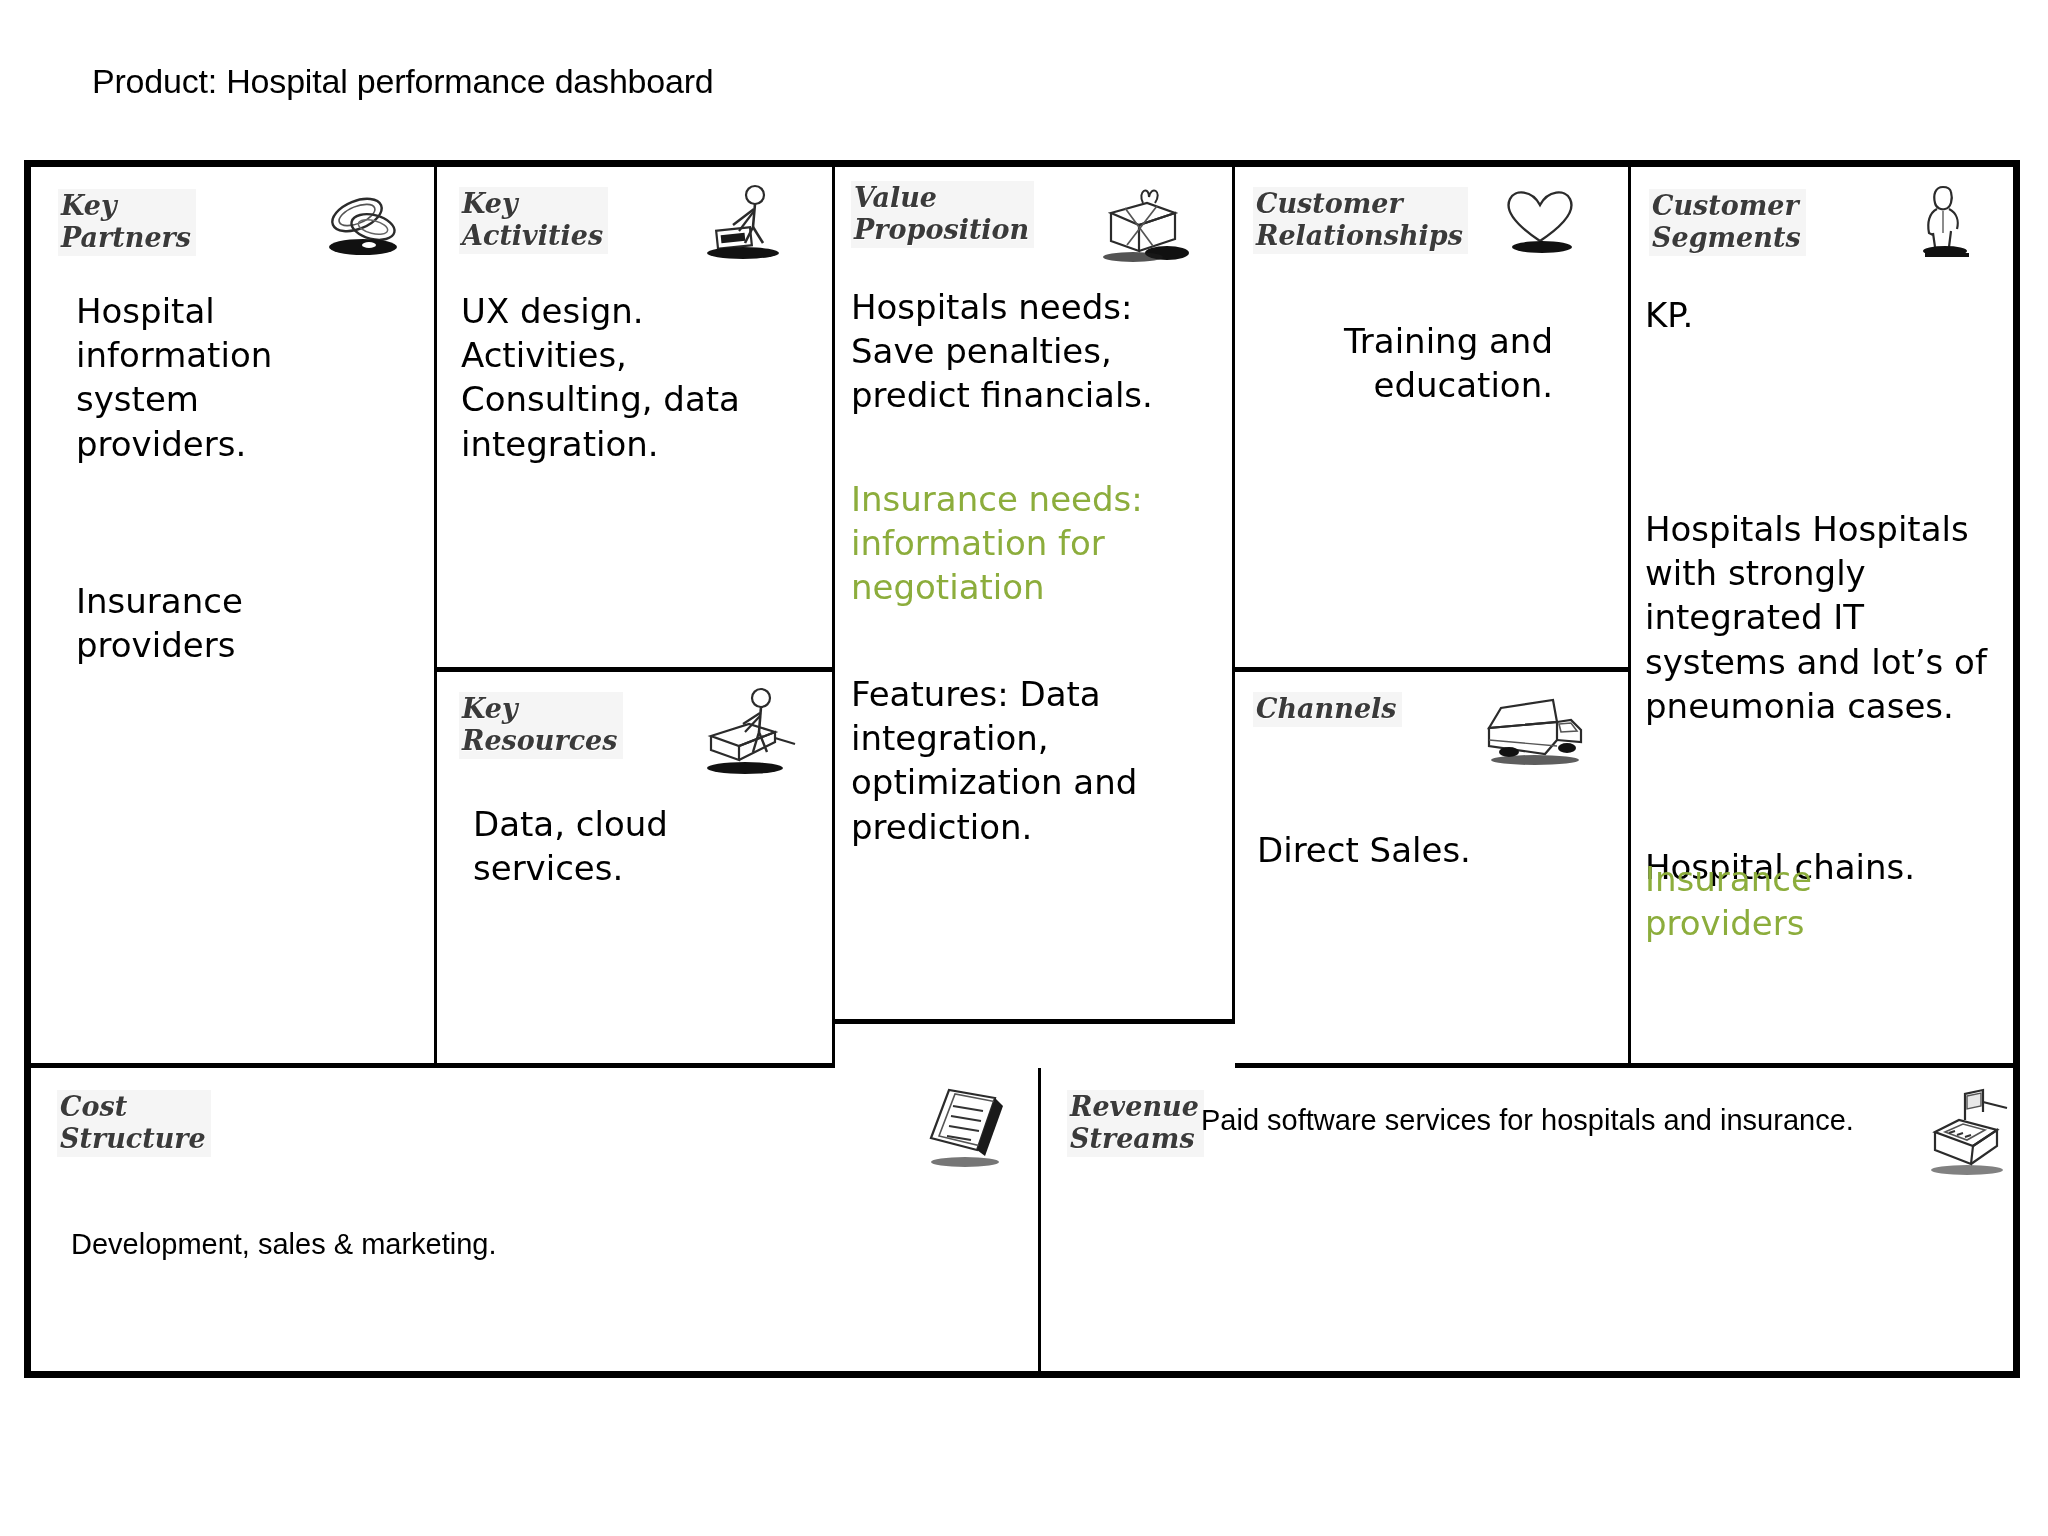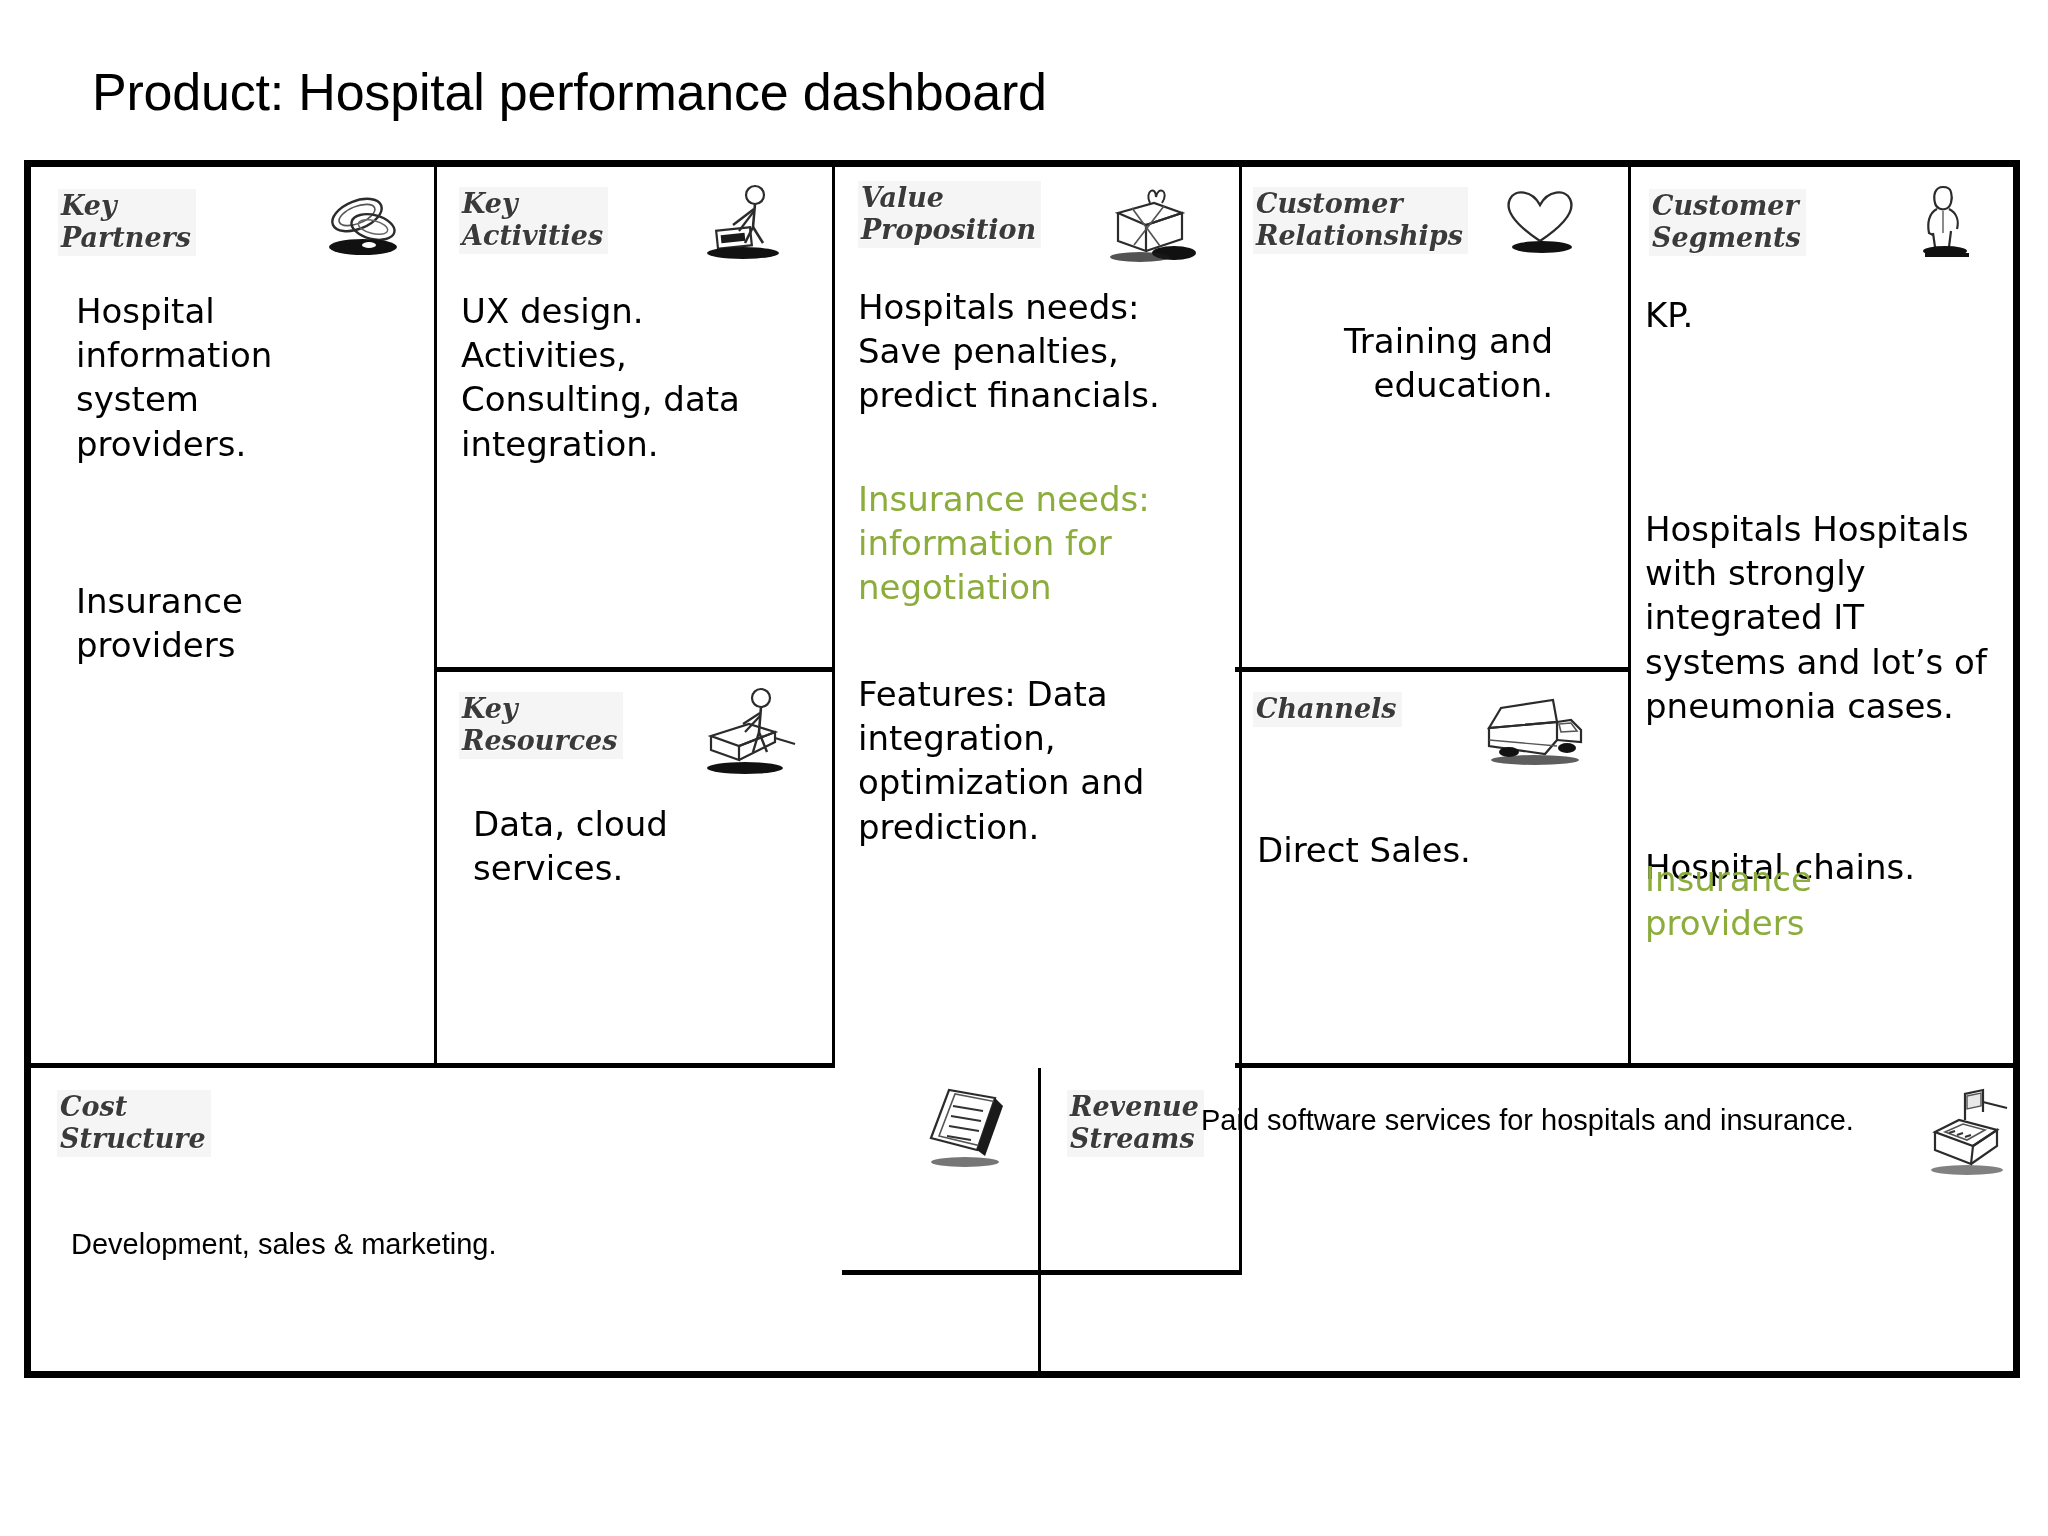--- a/index.html
+++ b/index.html
@@ -14,21 +14,21 @@
     position: relative;
     overflow: hidden;
   }
 
   
   #slide-title {
     position: absolute;
     left: 92px;
     top: 62px;
     font-family: "Liberation Sans", sans-serif;
-    font-size: 52px;
+    font-size: 34px;
     font-weight: 400;
     color: #000000;
     white-space: nowrap;
     letter-spacing: -0.2px;
   }
 
   
   #canvas-frame {
     position: absolute;
     left: 24px;
@@ -146,21 +146,21 @@
         <path d="M16 56 L16 70 L44 80 L44 66" fill="none" stroke="#2b2b2b" stroke-width="2.2"></path>
         <path d="M44 66 L80 52 L80 62 L44 80" fill="none" stroke="#2b2b2b" stroke-width="2.2"></path>
         <path d="M80 58 L100 64" fill="none" stroke="#2b2b2b" stroke-width="2"></path>
         <ellipse cx="50" cy="88" rx="38" ry="6" fill="#111"></ellipse>
       </svg>
     </span>
 
     <div class="body-text" style="left:36px; top:130px; width:300px;">Data, cloud services.</div>
   </div>
 
-  <div class="cell bdr-r bdr-b" style="left:804px; top:0; width:400px; height:1108px;margin-left:7px;">
+  <div class="cell bdr-r bdr-b" style="left:804px; top:0; width:400px; height:857px;">
     <div class="block-head" style="left:16px; top:14px;">Value
 Proposition</div>
 
     <span class="icon" style="left:252px; top:12px;">
       <svg width="106" height="92" viewBox="0 0 106 92">
         <path d="M24 34 L60 24 L88 34 L52 46 Z" fill="none" stroke="#2b2b2b" stroke-width="2.2"></path>
         <path d="M24 34 L24 62 L52 72 L52 46" fill="none" stroke="#2b2b2b" stroke-width="2.2"></path>
         <path d="M52 46 L88 34 L88 60 L52 72" fill="none" stroke="#2b2b2b" stroke-width="2.2"></path>
         <path d="M38 29 L66 67 M70 27 L40 66" fill="none" stroke="#555" stroke-width="1.7"></path>
         <path d="M56 24 C50 12, 62 6, 62 18 C64 6, 76 12, 68 24" fill="none" stroke="#2b2b2b" stroke-width="2"></path>

